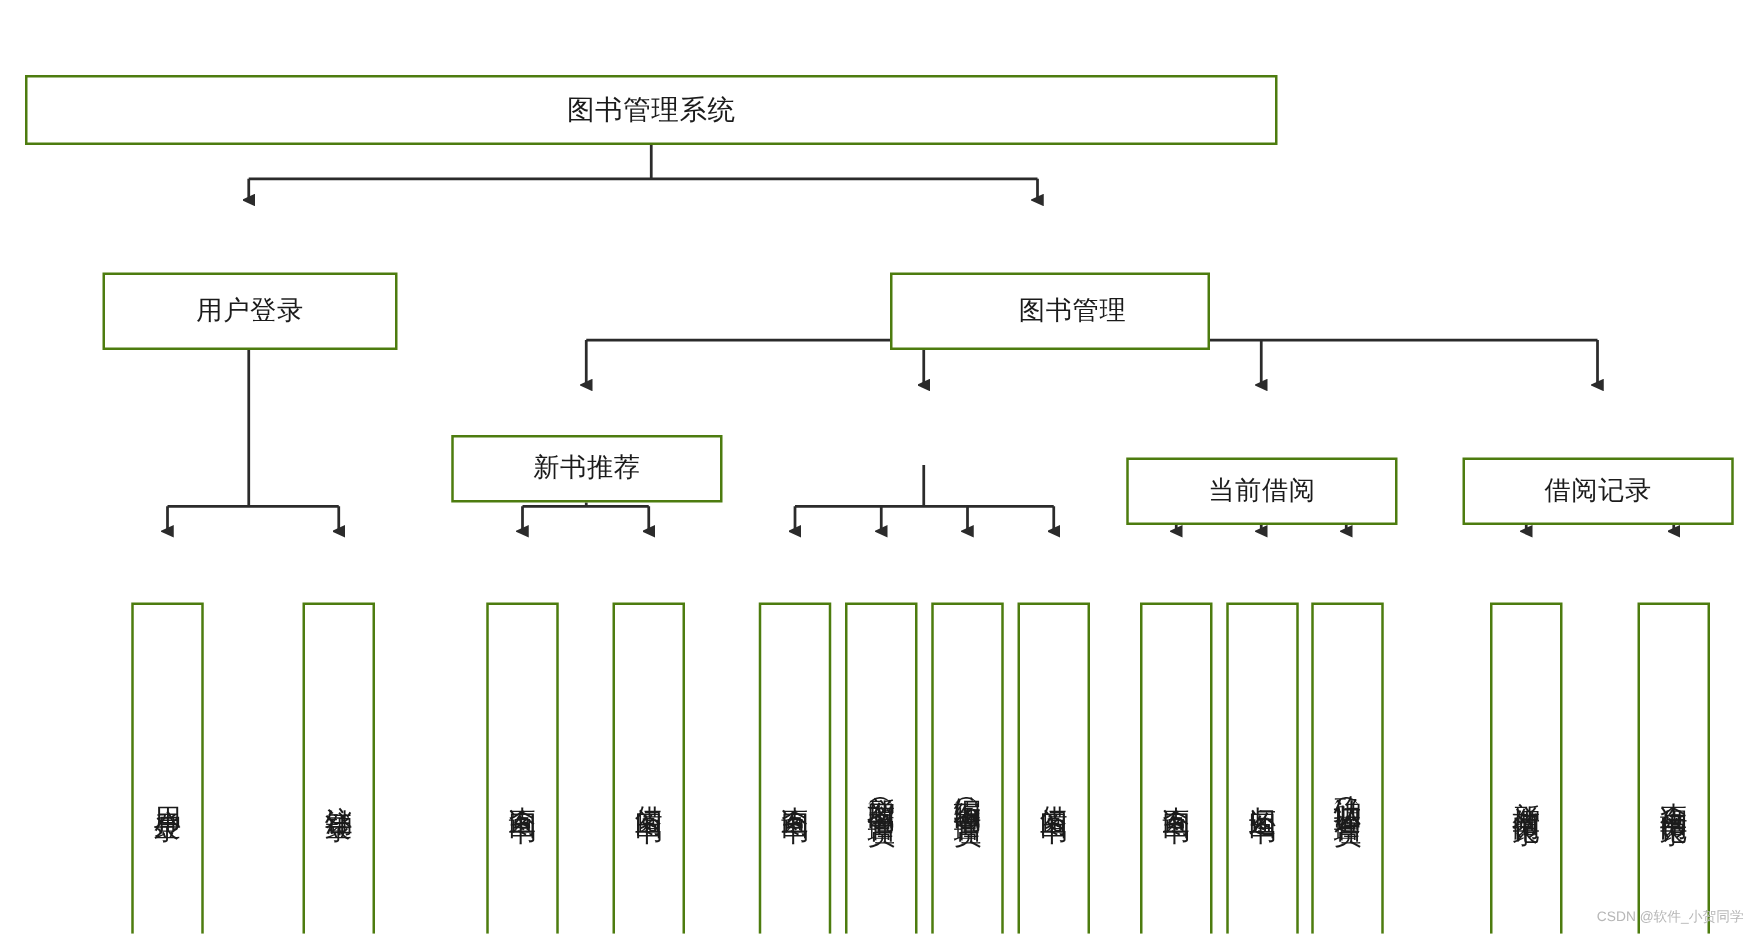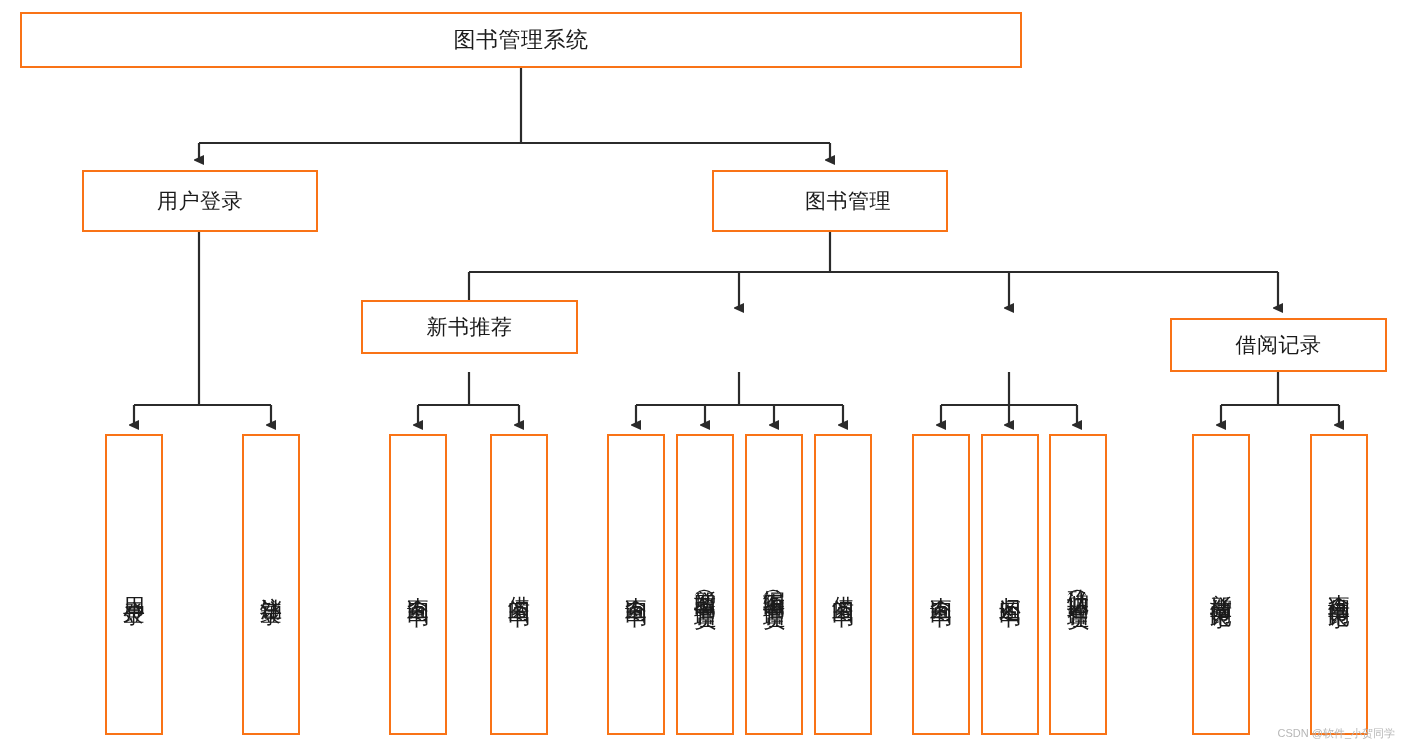--- a/index.html
+++ b/index.html
@@ -22,25 +22,26 @@
     left: 0;
     top: 0;
     width: 1405px;
     height: 747px;
     pointer-events: none;
   }
   .node {
     position: absolute;
     box-sizing: border-box;
     background: #ffffff;
-    border: 2px solid #f97316;
+    border: 2px solid #4d7c0f;
     display: flex;
     align-items: center;
     justify-content: center;
     z-index: 2;
+    margin-top: 48px;
   }
   .node .label {
     color: #1b1b1b;
     line-height: 1.18;
     letter-spacing: 0.5px;
     white-space: nowrap;
   }
   .node.horizontal .label {
     writing-mode: horizontal-tb;
     font-size: 21px;
@@ -125,26 +126,29 @@
     </g>
   </svg>
 
   <div class="node horizontal" id="title-node" style="left:20px; top:12px; width:1002px; height:56px;">
     <span class="label">图书管理系统</span>
   </div>
 
   <div class="node horizontal" style="left:82px; top:170px; width:236px; height:62px;">
     <span class="label">用户登录</span>
   </div>
-  <div class="node horizontal" style="left:712px; top:170px; width:236px; height:62px;padding-left:36px;">
+  <div class="node horizontal" style="left:712px; top:170px; width:256px; height:62px;padding-left:36px;">
     <span class="label">图书管理</span>
   </div>
 
   <div class="node horizontal" style="left:361px; top:300px; width:217px; height:54px;">
     <span class="label">新书推荐</span>
+  </div>
+  <div class="node horizontal" style="left:901px; top:318px; width:217px; height:54px;">
+    <span class="label">当前借阅</span>
   </div>
   <div class="node horizontal" style="left:1170px; top:318px; width:217px; height:54px;">
     <span class="label">借阅记录</span>
   </div>
 
   <div class="node vertical" style="left:105px; top:434px; width:58px; height:301px;">
     <span class="label">用户登录</span>
   </div>
   <div class="node vertical" style="left:242px; top:434px; width:58px; height:301px;">
     <span class="label">注销登录</span>

